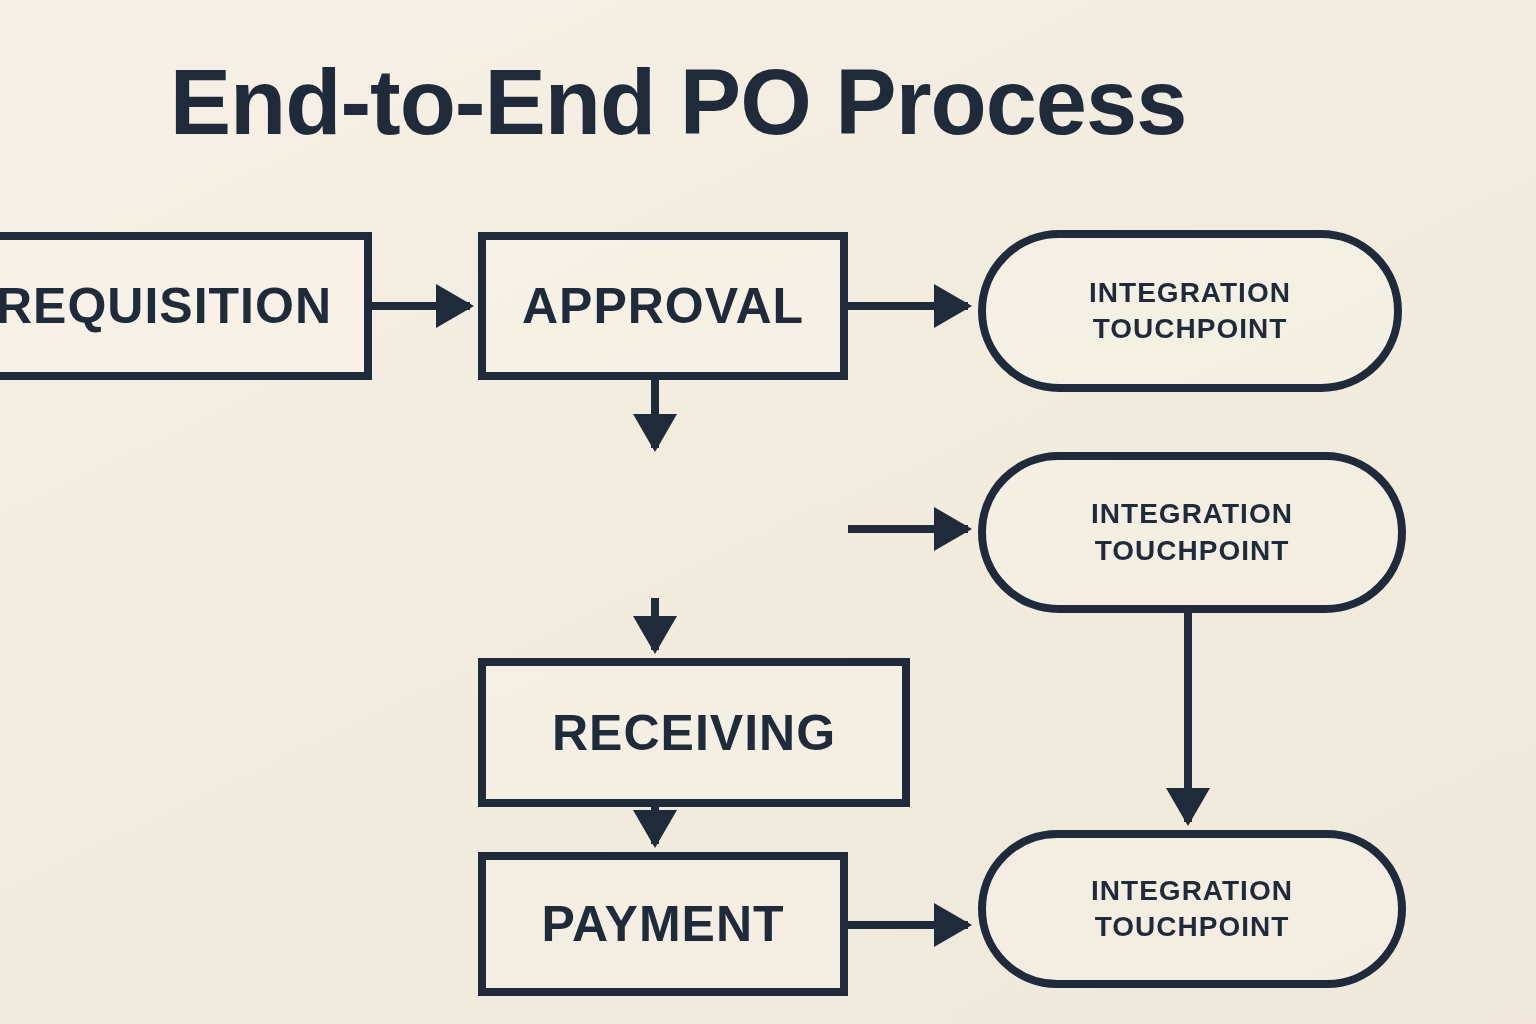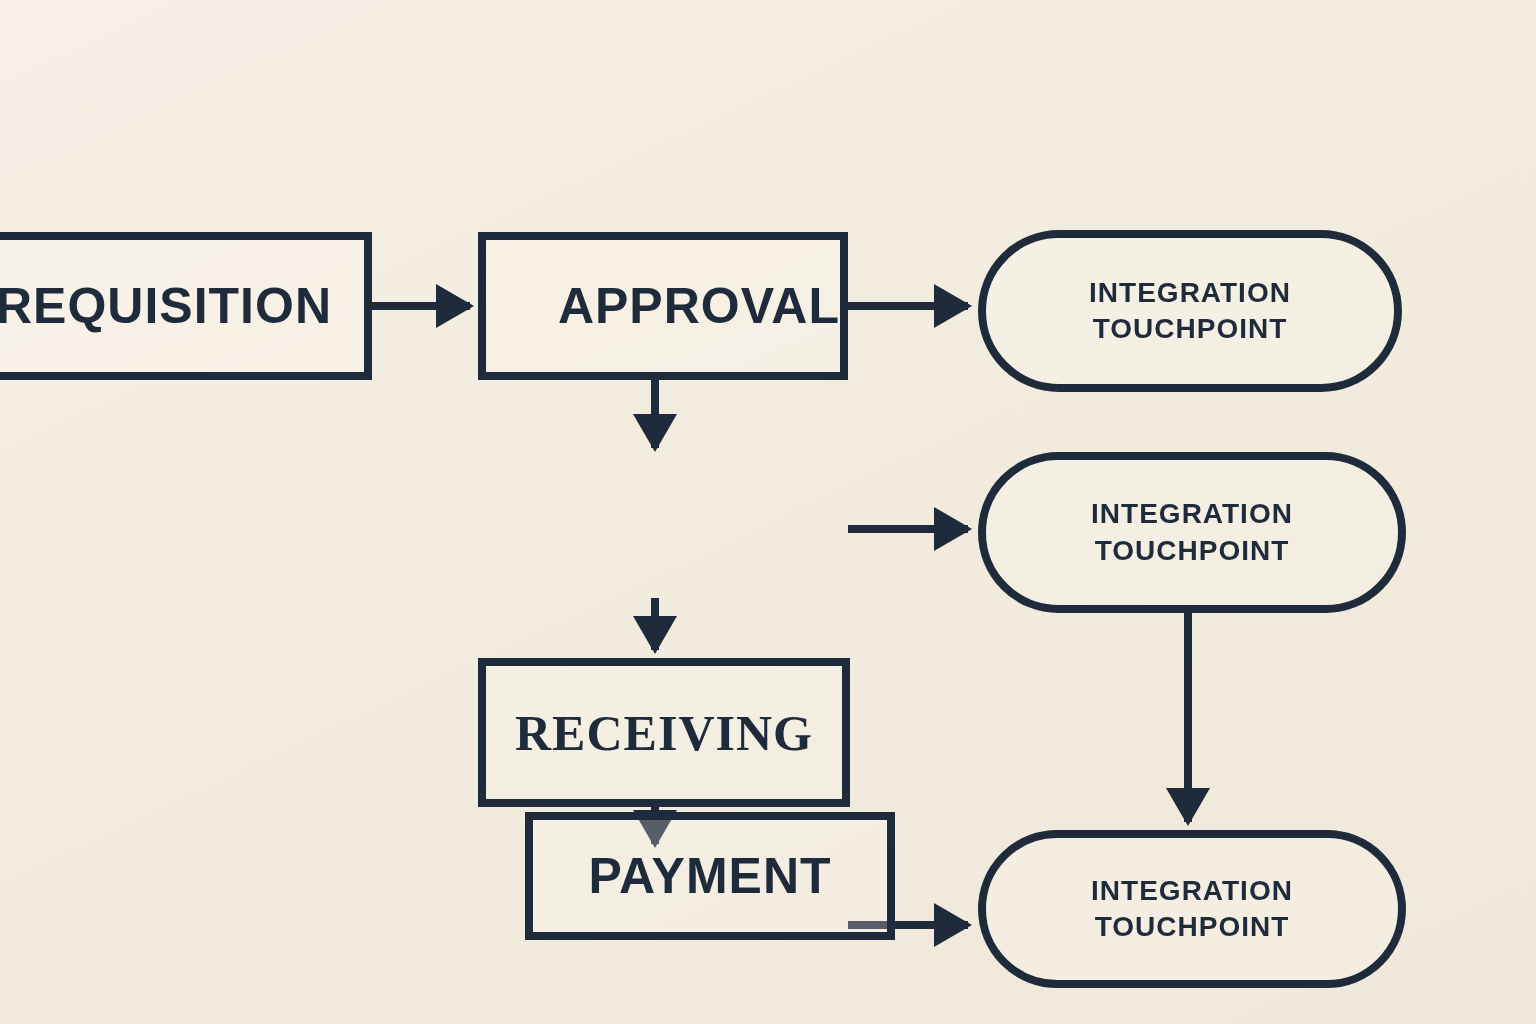--- a/index.html
+++ b/index.html
@@ -62,33 +62,34 @@
   }
   .node.pill .node-line{
     font-size:28px;
     font-weight:700;
     letter-spacing:1px;
     line-height:1.3;
     white-space:nowrap;
   }
   
   #node-requisition{ left:-44px; top:232px; width:416px; height:148px; }
-  #node-approval   { left:478px; top:232px; width:370px; height:148px;align-items:flex-end; }
+  #node-approval   { left:478px; top:232px; width:370px; height:148px; }
   #node-supplier   { left:478px; top:456px; width:370px; height:146px; }
-  #node-receiving  { left:478px; top:658px; width:372px; height:149px;font-family:Liberation Serif, serif; }
-  #node-payment    { left:478px; top:812px; width:370px; height:128px;margin-left:47px; }
+  #node-receiving  { left:478px; top:658px; width:432px; height:149px; }
+  #node-payment    { left:478px; top:852px; width:370px; height:144px; }
   #node-touchpoint1{ left:978px; top:230px; width:424px; height:162px; }
   #node-touchpoint2{ left:978px; top:452px; width:428px; height:161px; }
   #node-touchpoint3{ left:978px; top:830px; width:428px; height:158px; }
 </style>
 </head>
 <body>
 
 <div id="stage">
 
+  <div class="diagram-title">End-to-End PO Process</div>
 
   <svg id="connectors" viewBox="0 0 1536 1024" xmlns="http://www.w3.org/2000/svg">
     <defs>
       <marker id="arrowhead" markerUnits="userSpaceOnUse" markerWidth="40" markerHeight="46" refX="34" refY="22" orient="auto">
         <path d="M0,0 L38,22 L0,44 Z"></path>
       </marker>
     </defs>
     <line x1="368" y1="306" x2="470" y2="306" marker-end="url(#arrowhead)"></line>
     <line x1="848" y1="306" x2="968" y2="306" marker-end="url(#arrowhead)"></line>
     <line x1="655" y1="378" x2="655" y2="448" marker-end="url(#arrowhead)"></line>

